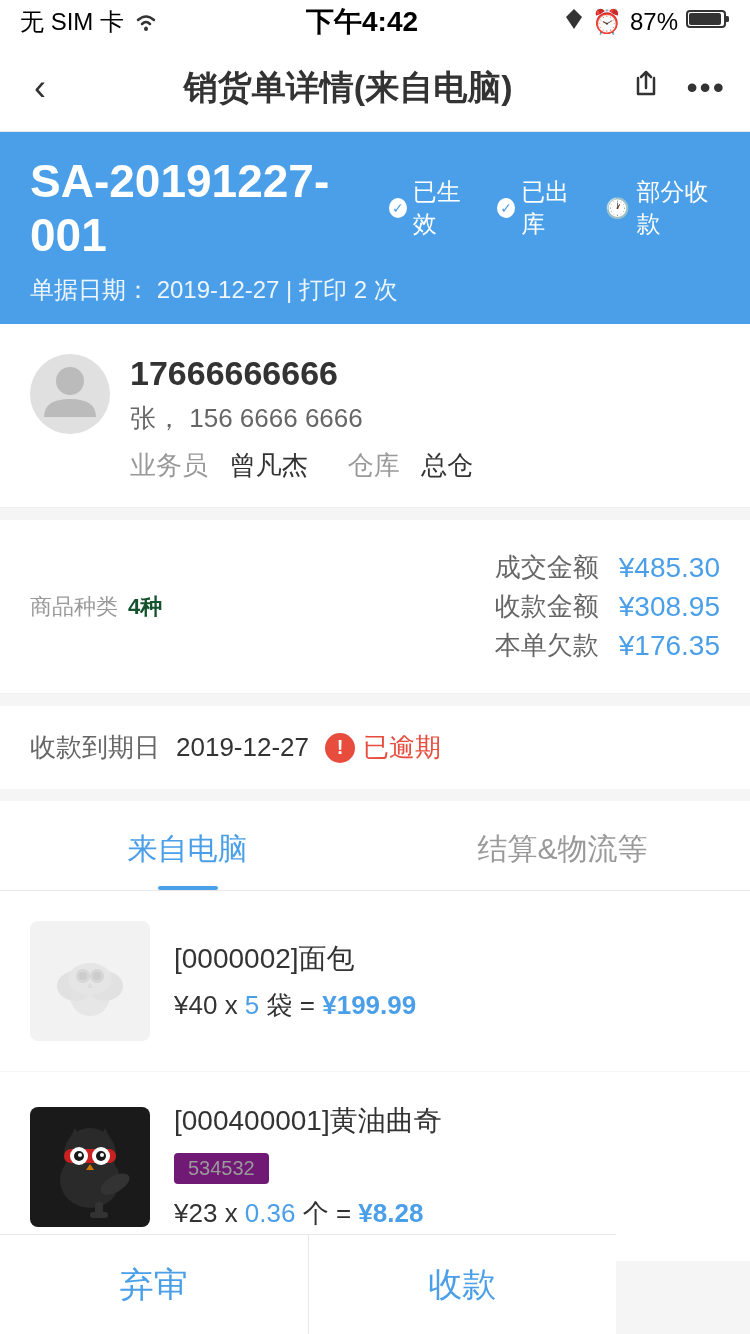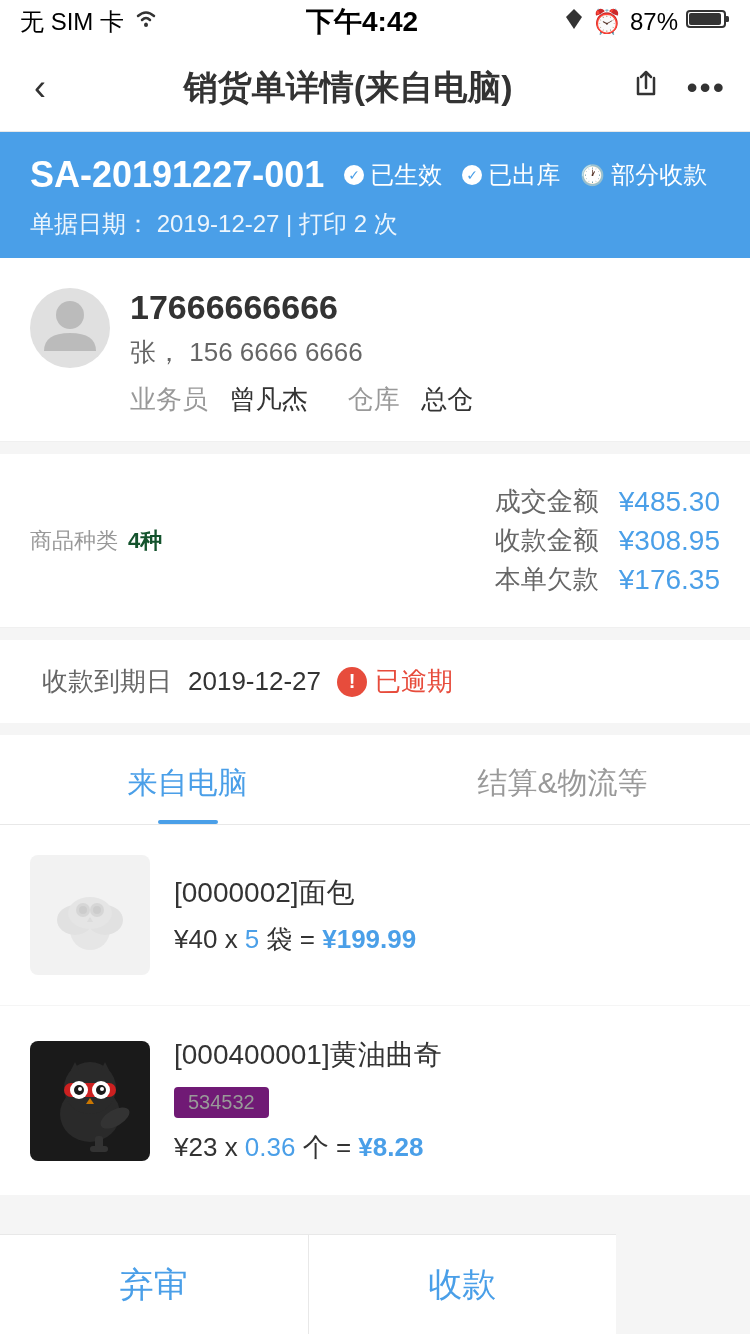--- a/index.html
+++ b/index.html
@@ -16,21 +16,21 @@
     
     .status-bar {
       display: flex;
       align-items: center;
       justify-content: space-between;
       background: #fff;
       height: 44px;
       padding: 0 20px;
       font-size: 24px;
     }
-    .status-left { display: flex; align-items: flex-start; gap: 8px; }
+    .status-left { display: flex; align-items: flex-end; gap: 8px; }
     .status-right { display: flex; align-items: center; gap: 8px; }
 
     
     .nav-bar {
       display: flex;
       align-items: center;
       background: #fff;
       height: 88px;
       padding: 0 24px;
       border-bottom: 1px solid #e8e8e8;
@@ -66,21 +66,21 @@
       background: #4a9fe8;
       padding: 22px 30px 18px;
     }
     .header-banner-row1 {
       display: flex;
       align-items: center;
       gap: 20px;
       margin-bottom: 12px;
     }
     .order-id {
-      font-size: 36px;
+      font-size: 46px;
       font-weight: 700;
       color: #fff;
     }
     .badge {
       display: flex;
       align-items: center;
       gap: 6px;
       color: #fff;
       font-size: 24px;
     }
@@ -184,21 +184,21 @@
       align-items: center;
       gap: 20px;
       font-size: 26px;
     }
     .summary-item-label { color: #666; }
     .summary-item-value { color: #4a9fe8; font-size: 28px; }
 
     
     .due-section {
       background: #fff;
-      padding: 24px 42px;
+      padding: 24px 30px;
       border-top: 12px solid #f5f5f5;
       border-bottom: 12px solid #f5f5f5;
       display: flex;
       align-items: center;
       gap: 16px;
       font-size: 26px;
     }
     .due-label { color: #666; }
     .due-date { color: #333; }
     .overdue-badge {

